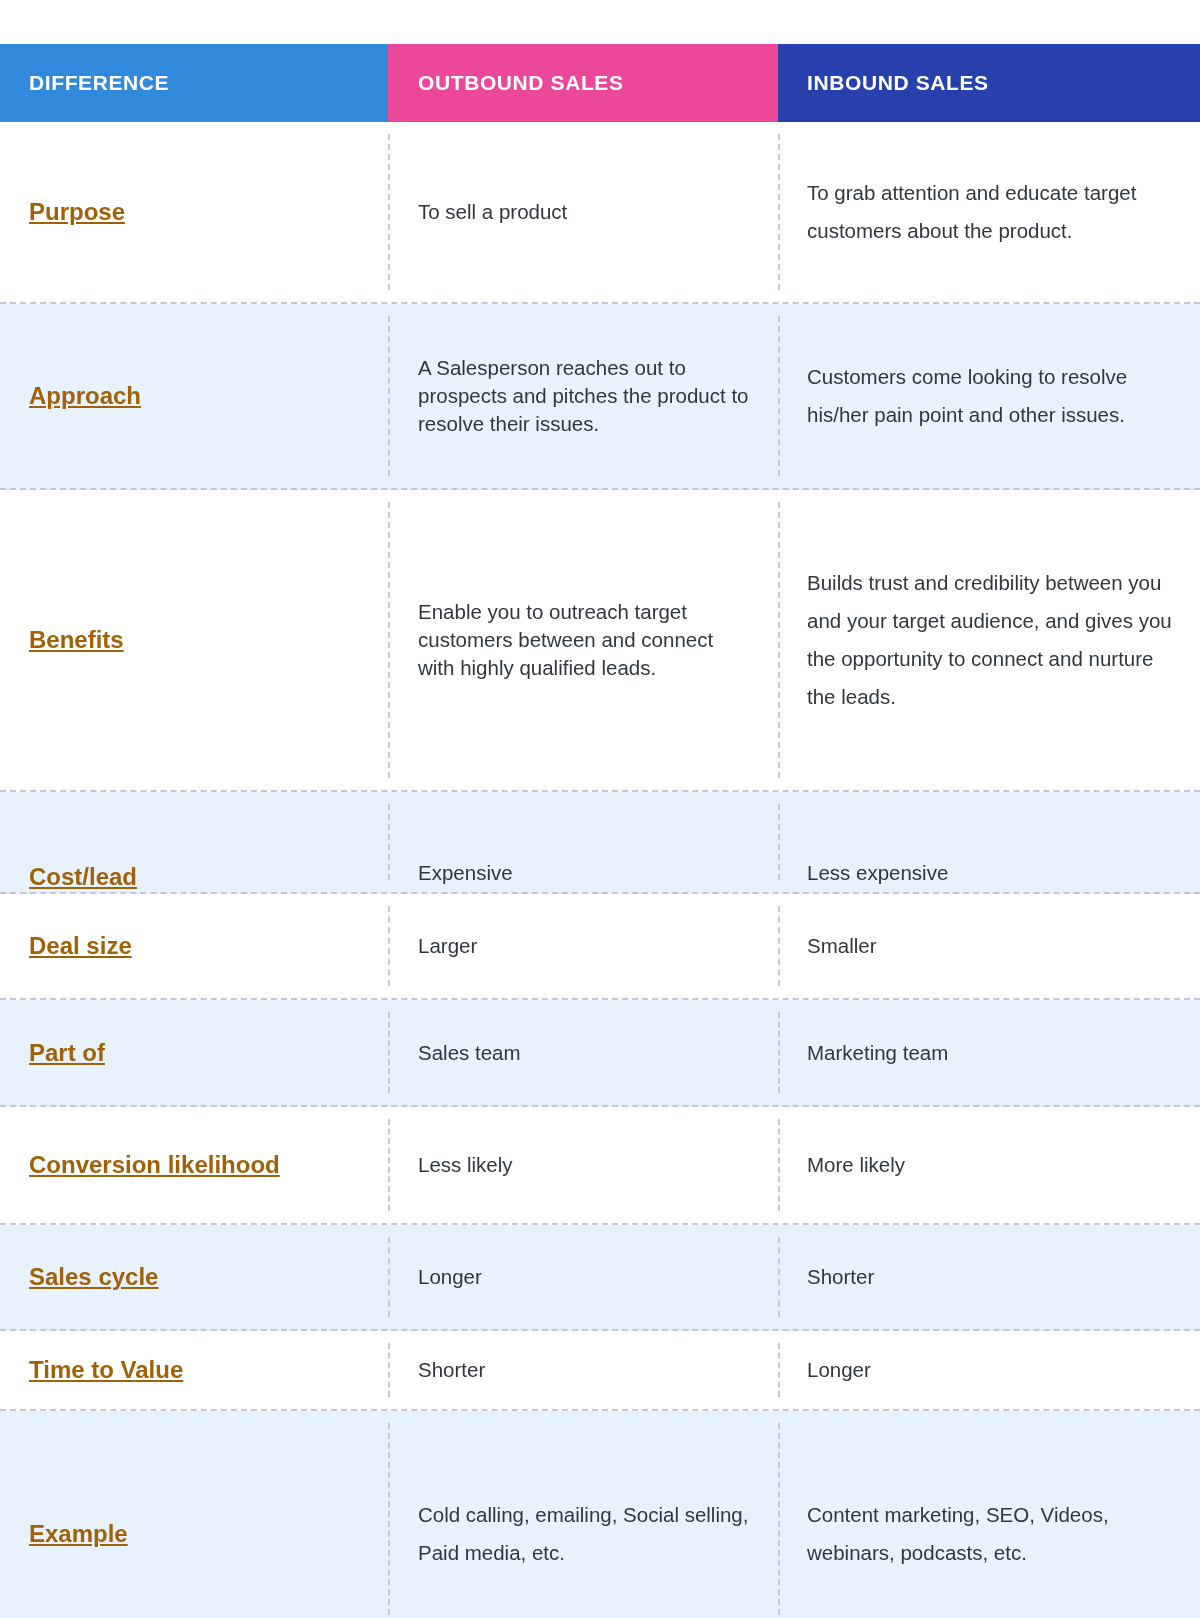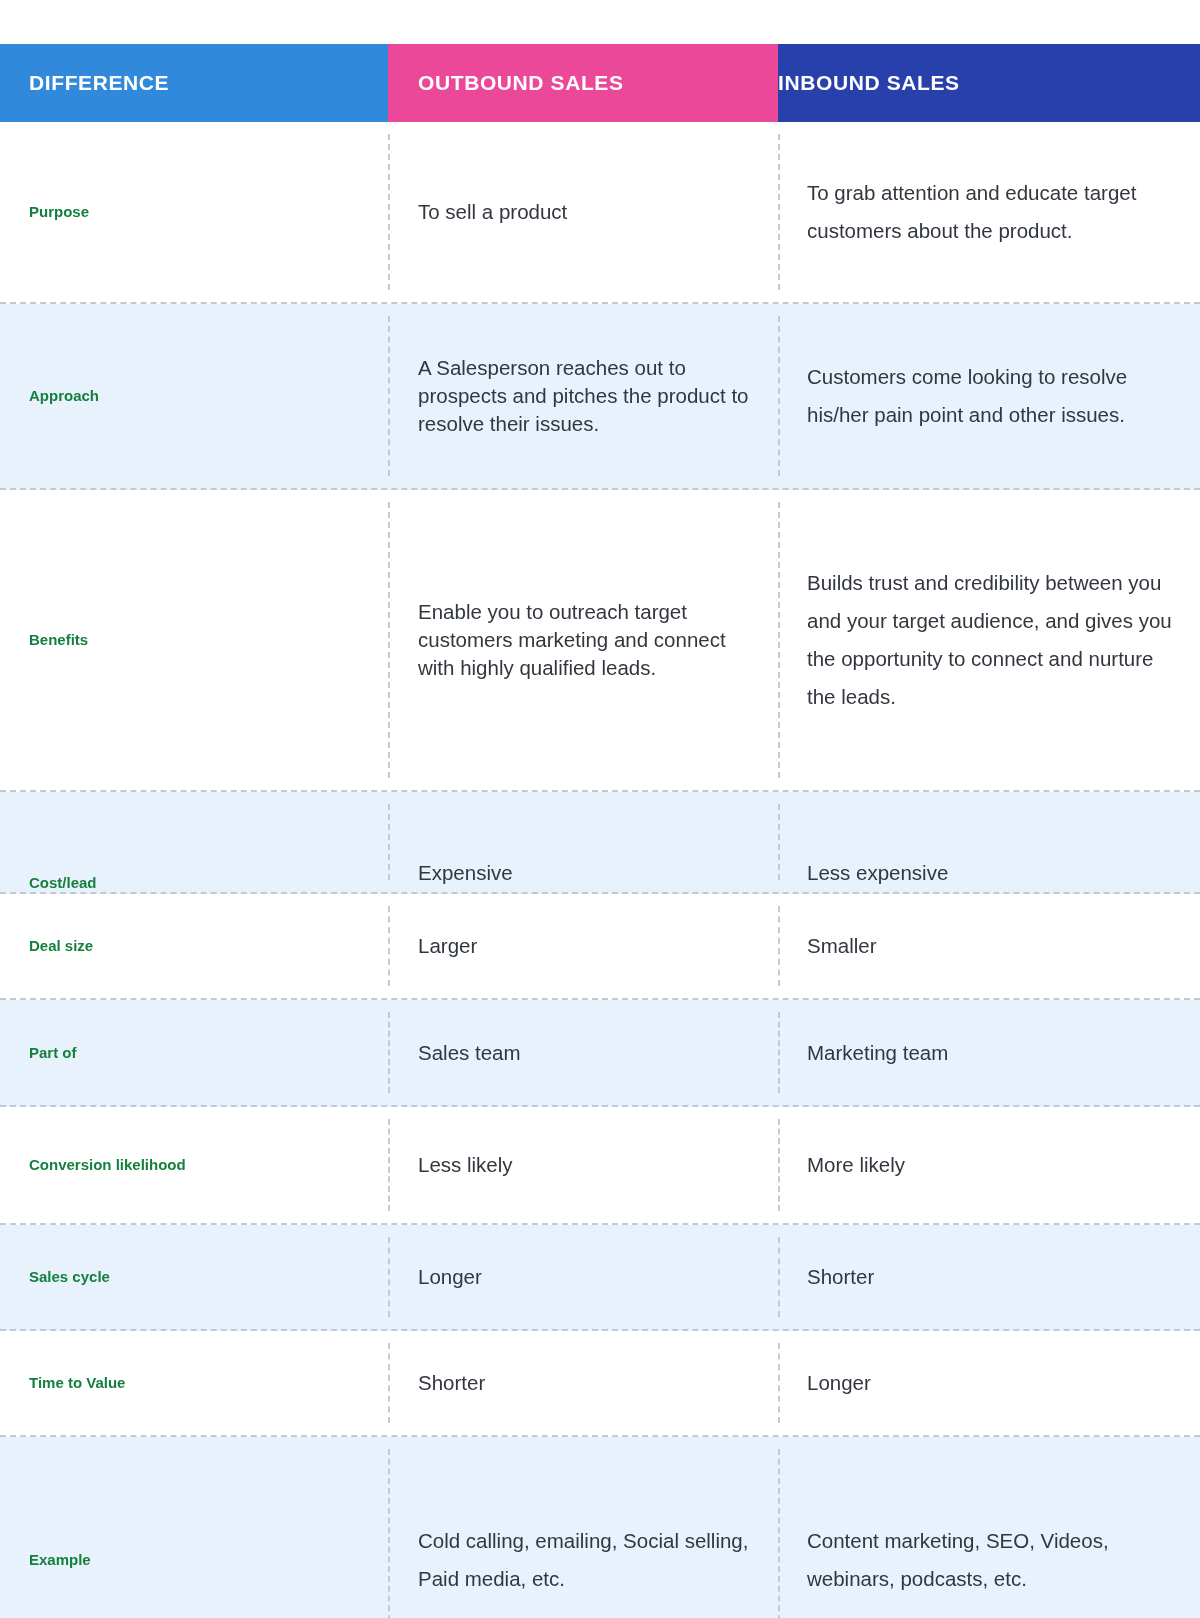--- a/index.html
+++ b/index.html
@@ -45,20 +45,21 @@
     padding-left: 29px;
   }
   .head-cell.col-b {
     width: 390px;
     background: #ec4899;
     padding-left: 30px;
   }
   .head-cell.col-c {
     width: 422px;
     background: #2740ac;
+    padding-left: 29px;
   }
 
   
   .table-body {
     flex: 1 1 auto;
     display: flex;
     flex-direction: column;
     position: relative;
   }
 
@@ -100,24 +101,25 @@
   .cell.col-b {
     width: 390px;
     padding: 0 24px 0 30px;
   }
   .cell.col-c {
     width: 422px;
     padding: 0 26px 0 29px;
   }
 
   .label-text {
-    font-size: 15px;
+    font-size: 24px;
     font-weight: 600;
-    color: #15803d;
+    color: #a16207;
     line-height: 1.3;
+    text-decoration: underline;
   }
   .body-text {
     font-size: 20.5px;
     font-weight: 400;
     color: #32373f;
     line-height: 1.85;
   }
   
   .body-text.tight {
     line-height: 1.38;
@@ -125,21 +127,21 @@
 
   
   .row.r-purpose   { height: 182px; }
   .row.r-approach  { height: 186px; }
   .row.r-benefits  { height: 302px; }
   .row.r-cost      { height: 102px; align-items: flex-end; }
   .row.r-deal      { height: 106px; }
   .row.r-partof    { height: 107px; justify-content: center; }
   .row.r-conv      { height: 118px; justify-content: space-between; }
   .row.r-cycle     { height: 106px; }
-  .row.r-ttv       { height: 106px; }
+  .row.r-ttv       { height: 80px; }
   .row.r-example   { height: 245px; }
 </style>
 </head>
 <body>
 
 <div class="comparison-table">
 
   <div class="table-header">
     <div class="head-cell col-a">DIFFERENCE</div>
     <div class="head-cell col-b">OUTBOUND SALES</div>
@@ -170,21 +172,21 @@
       <div class="cell col-c">
         <span class="body-text">Customers come looking to resolve his/her pain point and other issues.</span>
       </div>
     </div>
 
     <div class="row r-benefits">
       <div class="cell col-a">
         <span class="label-text">Benefits</span>
       </div>
       <div class="cell col-b">
-        <span class="body-text tight">Enable you to outreach target customers marketing and connect with highly qualified leads.</span>
+        <span class="body-text tight">Enable you to outreach target customers between and connect with highly qualified leads.</span>
       </div>
       <div class="cell col-c">
         <span class="body-text">Builds trust and credibility between you and your target audience, and gives you the opportunity to connect and nurture the leads.</span>
       </div>
     </div>
 
     <div class="row r-cost shaded">
       <div class="cell col-a">
         <span class="label-text">Cost/lead</span>
       </div>

